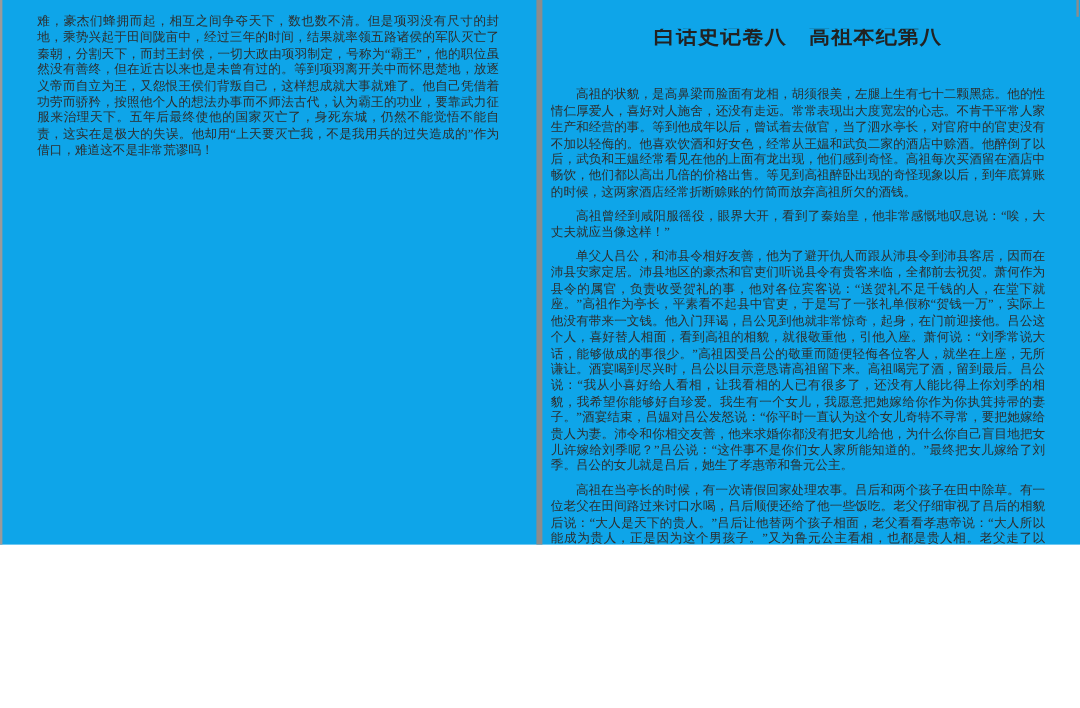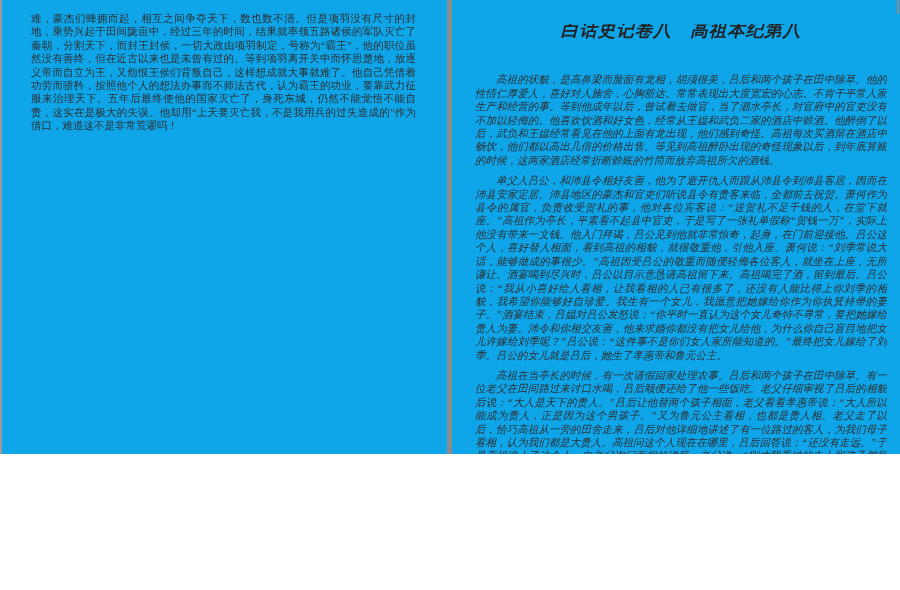--- a/index.html
+++ b/index.html
@@ -17,24 +17,24 @@
     position:absolute; left:0; top:582px; width:900px; height:8px;
     background:#f3f3f3; border-top:1px solid #e4e4e4; box-sizing:border-box;
   }
   .page-left {
     position:absolute; left:31px; top:12px; width:385px;
     font-size:10.5px; line-height:13.4px;
     text-align:justify; text-justify:inter-ideograph;
   }
   .page-left p { margin:0; text-indent:0; }
   .page-right {
-    position:absolute; left:475px; top:24px; width:412px; height:558px;
+    position:absolute; left:459px; top:24px; width:412px; height:558px;
     overflow:hidden;
     font-size:10.5px; line-height:13.4px;
-    text-align:justify; text-justify:inter-ideograph;font-style:italic;
+    text-align:justify; text-justify:inter-ideograph;
   }
   .page-title {
     font-size:17.5px; font-weight:bold; text-align:center;
     letter-spacing:1px; margin:0 0 36px 0; text-indent:0;
     color:#222222;
   }
   .page-right p.body-para { margin:0 0 7px 0; text-indent:2em; }
 </style>
 </head>
 <body>
@@ -45,21 +45,22 @@
   <div class="corner-mark"></div>
 
   <div class="page-left">
     <p>难，豪杰们蜂拥而起，相互之间争夺天下，数也数不清。但是项羽没有尺寸的封地，乘势兴起于田间陇亩中，经过三年的时间，结果就率领五路诸侯的军队灭亡了秦朝，分割天下，而封王封侯，一切大政由项羽制定，号称为“霸王”，他的职位虽然没有善终，但在近古以来也是未曾有过的。等到项羽离开关中而怀思楚地，放逐义帝而自立为王，又怨恨王侯们背叛自己，这样想成就大事就难了。他自己凭借着功劳而骄矜，按照他个人的想法办事而不师法古代，认为霸王的功业，要靠武力征服来治理天下。五年后最终使他的国家灭亡了，身死东城，仍然不能觉悟不能自责，这实在是极大的失误。他却用“上天要灭亡我，不是我用兵的过失造成的”作为借口，难道这不是非常荒谬吗！</p>
   </div>
 
   <div class="page-divider"></div>
 
   <div class="page-right">
     <p class="page-title">白话史记卷八　高祖本纪第八</p>
-    <p class="body-para">高祖的状貌，是高鼻梁而脸面有龙相，胡须很美，吕后和两个孩子在田中除草。他的性情仁厚爱人，喜好对人施舍，心胸豁达。常常表现出大度宽宏的心志。不肯干平常人家生产和经营的事。等到他成年以后，曾试着去做官，当了泗水亭长，对官府中的官吏没有不加以轻侮的。他喜欢饮酒和好女色，经常从王媪和武负二家的酒店中赊酒。他醉倒了以后，武负和王媪经常看见在他的上面有龙出现，他们感到奇怪。高祖每次买酒留在酒店中畅饮，他们都以高出几倍的价格出售。等见到高祖醉卧出现的奇怪现象以后，到年底算账的时候，这两家酒店经常折断赊账的竹简而放弃高祖所欠的酒钱。</p>
+    <p class="body-para">高祖的状貌，是高鼻梁而脸面有龙相，胡须很美，左腿上生有七十二颗黑痣。他的性情仁厚爱人，喜好对人施舍，还没有走远。常常表现出大度宽宏的心志。不肯干平常人家生产和经营的事。等到他成年以后，曾试着去做官，当了泗水亭长，对官府中的官吏没有不加以轻侮的。他喜欢饮酒和好女色，经常从王媪和武负二家的酒店中赊酒。他醉倒了以后，武负和王媪经常看见在他的上面有龙出现，他们感到奇怪。高祖每次买酒留在酒店中畅饮，他们都以高出几倍的价格出售。等见到高祖醉卧出现的奇怪现象以后，到年底算账的时候，这两家酒店经常折断赊账的竹简而放弃高祖所欠的酒钱。</p>
+    <p class="body-para">高祖曾经到咸阳服徭役，眼界大开，看到了秦始皇，他非常感慨地叹息说：“唉，大丈夫就应当像这样！”</p>
     <p class="body-para">单父人吕公，和沛县令相好友善，他为了避开仇人而跟从沛县令到沛县客居，因而在沛县安家定居。沛县地区的豪杰和官吏们听说县令有贵客来临，全都前去祝贺。萧何作为县令的属官，负责收受贺礼的事，他对各位宾客说：“送贺礼不足千钱的人，在堂下就座。”高祖作为亭长，平素看不起县中官吏，于是写了一张礼单假称“贺钱一万”，实际上他没有带来一文钱。他入门拜谒，吕公见到他就非常惊奇，起身，在门前迎接他。吕公这个人，喜好替人相面，看到高祖的相貌，就很敬重他，引他入座。萧何说：“刘季常说大话，能够做成的事很少。”高祖因受吕公的敬重而随便轻侮各位客人，就坐在上座，无所谦让。酒宴喝到尽兴时，吕公以目示意恳请高祖留下来。高祖喝完了酒，留到最后。吕公说：“我从小喜好给人看相，让我看相的人已有很多了，还没有人能比得上你刘季的相貌，我希望你能够好自珍爱。我生有一个女儿，我愿意把她嫁给你作为你执箕持帚的妻子。”酒宴结束，吕媪对吕公发怒说：“你平时一直认为这个女儿奇特不寻常，要把她嫁给贵人为妻。沛令和你相交友善，他来求婚你都没有把女儿给他，为什么你自己盲目地把女儿许嫁给刘季呢？”吕公说：“这件事不是你们女人家所能知道的。”最终把女儿嫁给了刘季。吕公的女儿就是吕后，她生了孝惠帝和鲁元公主。</p>
     <p class="body-para">高祖在当亭长的时候，有一次请假回家处理农事。吕后和两个孩子在田中除草。有一位老父在田间路过来讨口水喝，吕后顺便还给了他一些饭吃。老父仔细审视了吕后的相貌后说：“大人是天下的贵人。”吕后让他替两个孩子相面，老父看看孝惠帝说：“大人所以能成为贵人，正是因为这个男孩子。”又为鲁元公主看相，也都是贵人相。老父走了以后，恰巧高祖从一旁的田舍走来，吕后对他详细地讲述了有一位路过的客人，为我们母子看相，认为我们都是大贵人。高祖问这个人现在在哪里，吕后回答说：“还没有走远。”于是高祖追上了这个人，向老父询问面相的说辞。老父说：“刚才我看过的夫人和孩子都和你的面相相似，你的相貌高贵得不能用语言来表达。”高祖感激地说：“若真像老父您所预言，我不会忘记您的恩德。”等到高祖成为高贵的天子以后，却不知道这位老人在什么地方。</p>
 
   </div>
 
   <div class="bottom-strip"></div>
 
 </div>
 
 </body></html>

